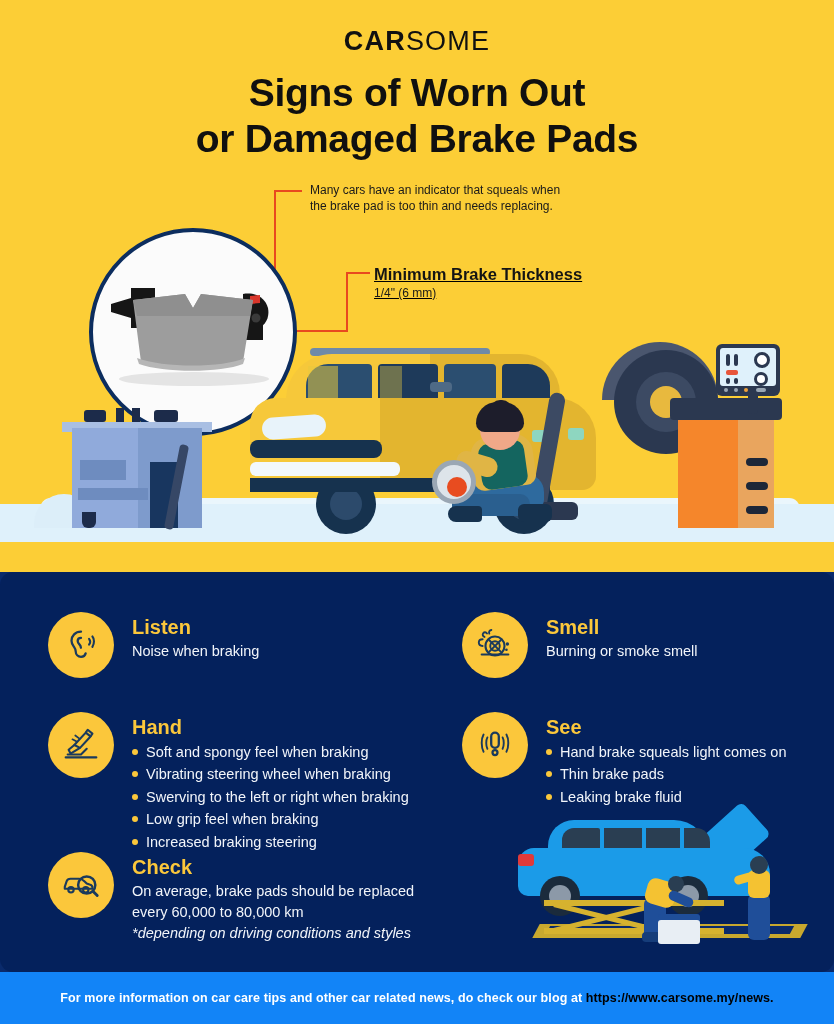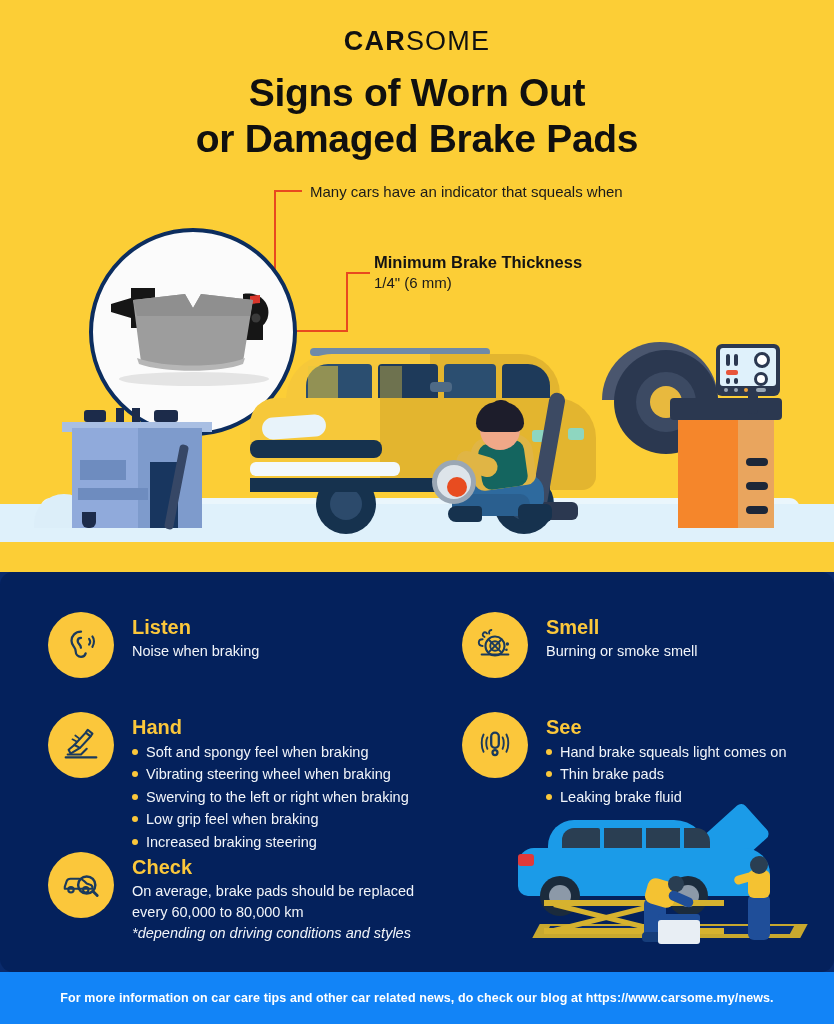--- a/index.html
+++ b/index.html
@@ -28,23 +28,23 @@
     position:absolute; top:70px; left:0; width:834px;
     text-align:center;
     color:#101010;
     font-size:39px; font-weight:bold; line-height:1.18;
     letter-spacing:-0.3px;
   }
 
   
   .callout { position:absolute; }
   .callout .c-title { font-size:16.5px; font-weight:bold; color:#141414; line-height:1.25; }
-  .callout .c-body  { font-size:15px; color:#1a1a1a; line-height:1.35; }
+  .callout .c-body  { font-size:12px; color:#1a1a1a; line-height:1.35; }
   #callout-wear { left:310px; top:182px; width:370px; }
-  #callout-thick { left:374px; top:252px; width:320px; }
+  #callout-thick { left:374px; top:264px; width:320px;text-decoration:underline; }
   .leader-h { position:absolute; height:2px; background:#E8491F; }
   .leader-v { position:absolute; width:2px; background:#E8491F; }
 
   
   .magnifier {
     position:absolute; left:89px; top:228px; width:208px; height:208px;
     border-radius:50%;
     background:#fbfbfb;
     border:4px solid #0c2d5e;
   }
@@ -216,21 +216,21 @@
   .toolbox { position:absolute; left:150px; top:116px; width:42px; height:24px; background:#E8EEF4; border-radius:3px;}
   .toolbox-top { position:absolute; left:150px; top:110px; width:42px; height:8px; background:#1F4E99; border-radius:3px 3px 0 0;}
 
   
   .footer {
     position:absolute; left:0; top:972px; width:834px; height:52px;
     background:#1284F7;
     display:flex; align-items:center; justify-content:center;
   }
   .footer-text { color:#FFFFFF; font-size:12.5px; font-weight:bold; letter-spacing:.1px;}
-  .footer-link { color:#ffffff; font-weight:bold; }
+  .footer-link { color:#000000; font-weight:bold; }
 </style>
 </head>
 <body>
 
 <div class="page">
 
   <div class="top-panel">
 
     <div class="logo">
       <span class="b">CAR</span><span>SOME</span>
@@ -244,20 +244,21 @@
     <div class="leader-h" style="left:274px; top:190px; width:28px;"></div>
     <div class="leader-v" style="left:274px; top:190px; height:116px;"></div>
     <div class="leader-h" style="left:230px; top:304px; width:46px;"></div>
 
     <div class="leader-h" style="left:346px; top:272px; width:24px;"></div>
     <div class="leader-v" style="left:346px; top:272px; height:60px;"></div>
     <div class="leader-h" style="left:218px; top:330px; width:130px;"></div>
 
     <div class="callout" id="callout-wear">
       <div class="c-body">Many cars have an indicator that squeals when</div>
+      <div class="c-body">the brake pad is too thin and needs replacing.</div>
     </div>
 
     <div class="callout" id="callout-thick">
       <div class="c-title">Minimum Brake Thickness</div>
       <div class="c-body">1/4" (6 mm)</div>
     </div>
 
     <div class="magnifier">
       <div class="mag-inner">
         <div class="pad-shadow"></div>

